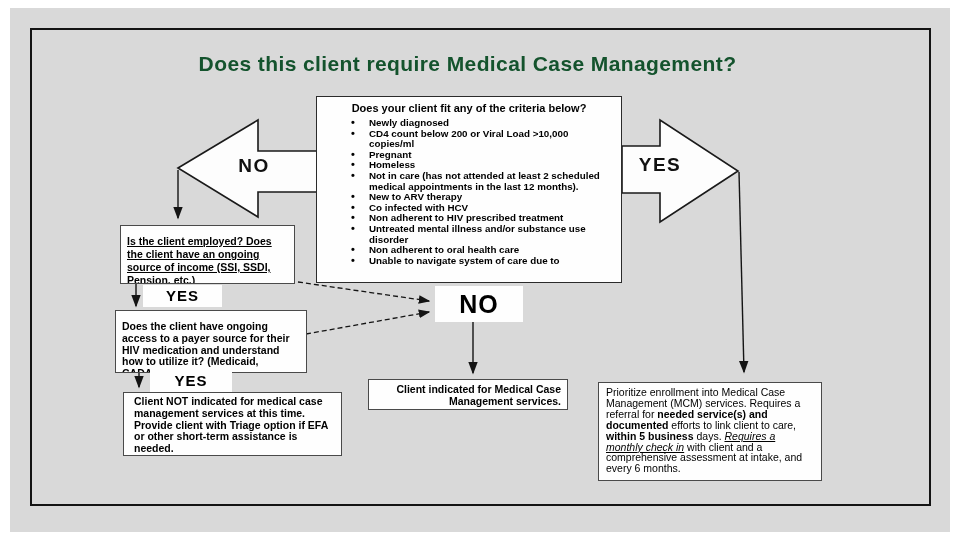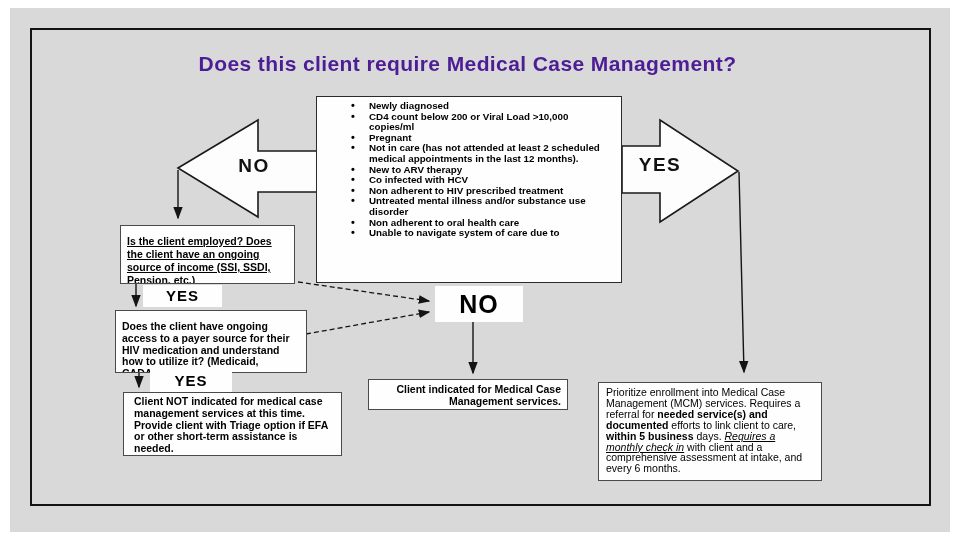--- a/index.html
+++ b/index.html
@@ -42,21 +42,21 @@
   .arrowlbl{position:absolute;font-weight:bold;font-size:19px;letter-spacing:1.5px;color:#111;text-align:center;}
   .no-arrow-lbl{left:212px;top:155px;width:84px;}
   .yes-arrow-lbl{left:620px;top:154px;width:80px;}
 </style>
 </head>
 <body>
 
 <div class="slide"></div>
 <div class="frame"></div>
 
-<div class="title" style="color: #4c1d95;">Does this client require Medical Case Management?</div>
+<div class="title" style="color: #14532d;">Does this client require Medical Case Management?</div>
 
 <svg class="overlay" width="960" height="540" viewBox="0 0 960 540">
   <defs>
     <marker id="ah" viewBox="0 0 8 6" refX="7" refY="3" markerWidth="9" markerHeight="7" orient="auto">
       <path d="M0,0 L8,3 L0,6 Z" fill="#141414"></path>
     </marker>
   </defs>
 
   <polygon points="178,168 258,120 258,151 318,151 318,192 258,192 258,217" fill="#fdfdfd" stroke="#1a1a1a" stroke-width="1.6"></polygon>
 
@@ -68,24 +68,26 @@
   <line x1="298" y1="282" x2="429" y2="301" stroke="#141414" stroke-width="1.3" stroke-dasharray="5,3" marker-end="url(#ah)"></line>
   <line x1="306" y1="334" x2="429" y2="312" stroke="#141414" stroke-width="1.3" stroke-dasharray="5,3" marker-end="url(#ah)"></line>
   <line x1="473" y1="322" x2="473" y2="373" stroke="#141414" stroke-width="1.4" marker-end="url(#ah)"></line>
   <line x1="739" y1="172" x2="744" y2="372" stroke="#141414" stroke-width="1.4" marker-end="url(#ah)"></line>
 </svg>
 
 <div class="arrowlbl no-arrow-lbl">NO</div>
 <div class="arrowlbl yes-arrow-lbl">YES</div>
 
 <div class="box criteria">
+  <div class="hdr">Does your client fit any of the criteria below?</div>
   <ul>
       <li>Newly diagnosed</li>
       <li>CD4 count below 200 or Viral Load &gt;10,000 copies/ml</li>
       <li>Pregnant</li>
+      <li>Homeless</li>
       <li>Not in care (has not attended at least 2 scheduled medical appointments in the last 12 months).</li>
       <li>New to ARV therapy</li>
       <li>Co infected with HCV</li>
       <li>Non adherent to HIV prescribed treatment</li>
       <li>Untreated mental illness and/or substance use disorder</li>
       <li>Non adherent to oral health care</li>
       <li>Unable to navigate system of care due to</li>
     </ul>
 </div>
 

